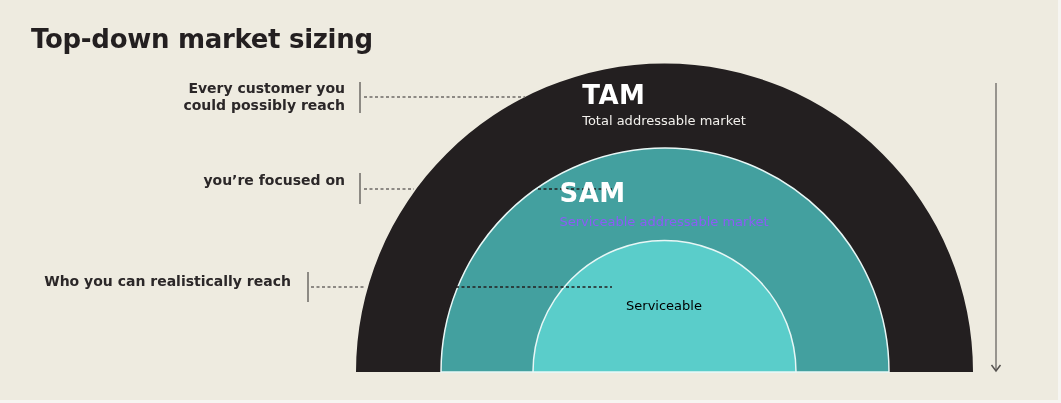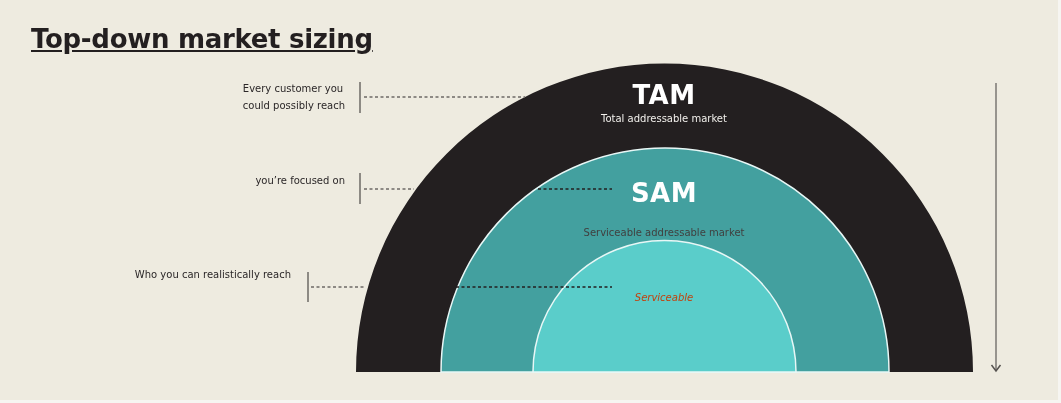--- a/index.html
+++ b/index.html
@@ -9,34 +9,34 @@
       font-family: "DejaVu Sans", sans-serif;
     }
     .canvas {
       position: absolute; left: 0; top: 0;
       width: 1058px; height: 400px;
       background: #eeebe0;
     }
     .title {
       position: absolute; left: 31px; top: 24px;
       font-size: 26px; font-weight: bold; color: #231f20;
-      letter-spacing: -0.3px; white-space: nowrap; text-decoration: underline;
+      letter-spacing: -0.3px; white-space: nowrap;
     }
     .label {
-      position: absolute; text-align: left;
-      font-size: 10px; font-weight: normal; color: #2b2728;
+      position: absolute; text-align: right;
+      font-size: 14px; font-weight: bold; color: #2b2728;
       line-height: 17px; white-space: nowrap;
     }
     svg.diagram { position: absolute; left: 0; top: 0; }
     .arc-text {
-      position: absolute; text-align: center; white-space: nowrap;
+      position: absolute; text-align: left; white-space: nowrap;
       transform: translateX(-50%);
     }
     .acr { font-size: 26px; font-weight: bold; letter-spacing: 0.5px; }
-    .sub { font-size: 10px; }
+    .sub { font-size: 13px; }
   </style>
 </head>
 <body>
 
 <div class="canvas">
 
   <div class="title">Top-down market sizing</div>
 
   <svg class="diagram" width="1058" height="400" viewBox="0 0 1058 400">
 
@@ -63,33 +63,33 @@
     </g>
   </svg>
 
   <div class="label" style="right:713px; top:80px;">
     <div>Every customer you</div>
     <div>could possibly reach</div>
   </div>
   <div class="label" style="right:713px; top:172px;">
     <div>you’re focused on</div>
   </div>
-  <div class="label" style="right:767px; top:266px;margin-left:16px;">
+  <div class="label" style="right:767px; top:273px;margin-left:16px;">
     <div>Who you can realistically reach</div>
   </div>
 
   <div class="arc-text" style="left:664px; top:80px; color:#ffffff;">
     <div class="acr">TAM</div>
     <div class="sub" style="margin-top:3px; color:#f2f0ec;">Total addressable market</div>
   </div>
 
   <div class="arc-text" style="left:664px; top:178px; color:#ffffff;">
     <div class="acr">SAM</div>
-    <div class="sub" style="margin-top:19px; color:#404040;">Serviceable addressable market</div>
+    <div class="sub" style="margin-top:6px; color:#8b5cf6;">Serviceable addressable market</div>
   </div>
 
   <div class="arc-text" style="left:664px; top:269px; color:#231f20;">
-    <div class="sub" style="margin-top:20px; line-height:17px; color:#c2410c;font-style:italic;">
+    <div class="sub" style="margin-top:28px; line-height:17px; color:#000000;">
       <div>Serviceable</div>
     </div>
   </div>
 
 </div>
 
 </body></html>

